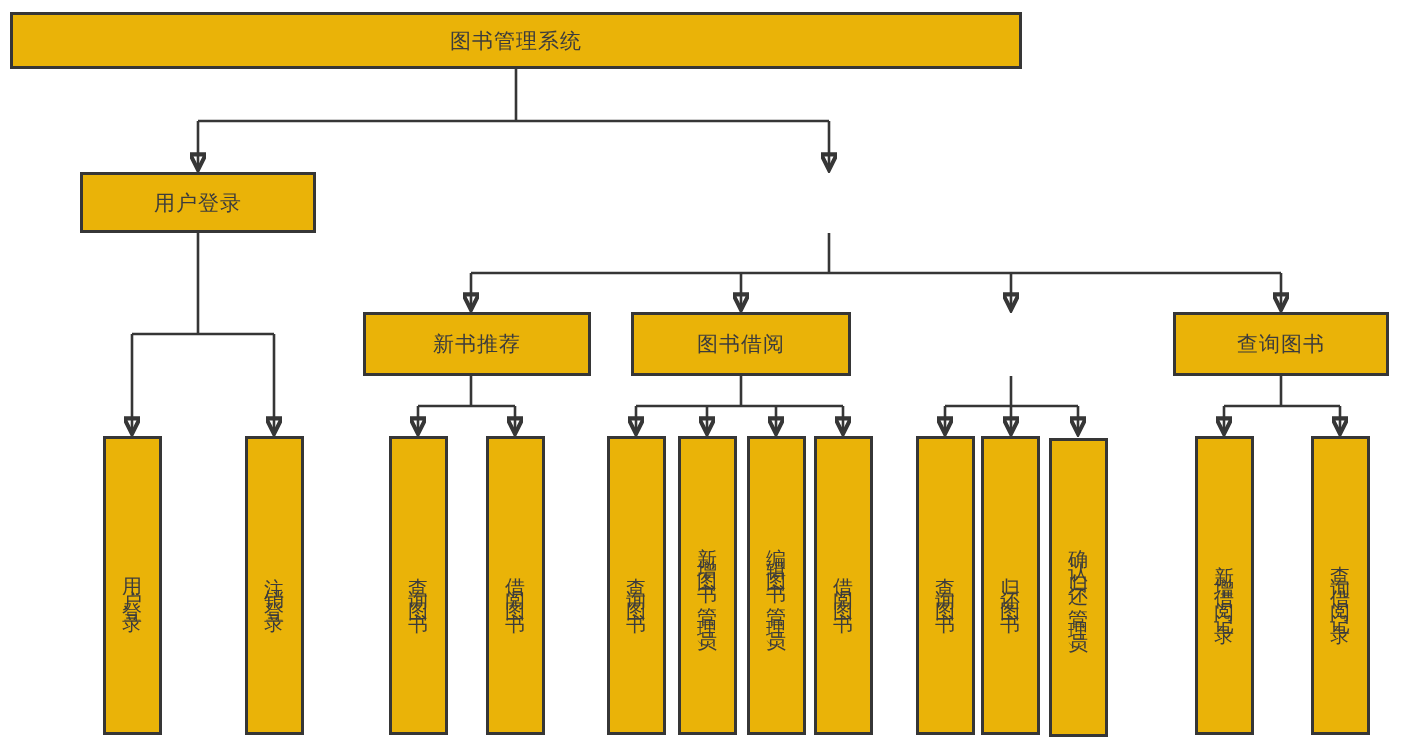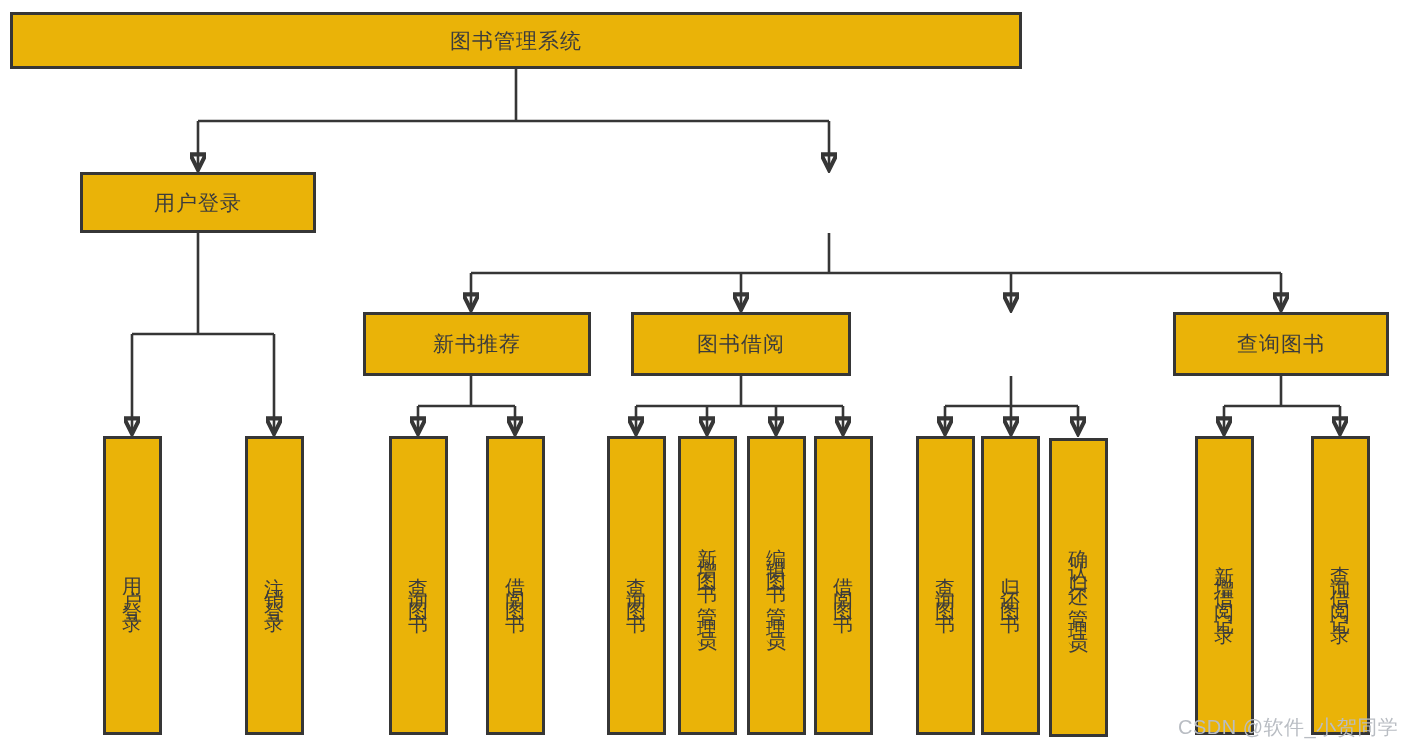--- a/index.html
+++ b/index.html
@@ -139,15 +139,14 @@
     <span>确认归还（管理员）</span>
   </div>
 
   <div class="box v" style="left:1195px;top:436px;width:59px;height:299px">
     <span>新增借阅记录</span>
   </div>
   <div class="box v" style="left:1311px;top:436px;width:59px;height:299px">
     <span>查询借阅记录</span>
   </div>
 
-  <div class="watermark">CSDN @软件_小贺同学</div>
 
 </div>
 
 </body></html>

